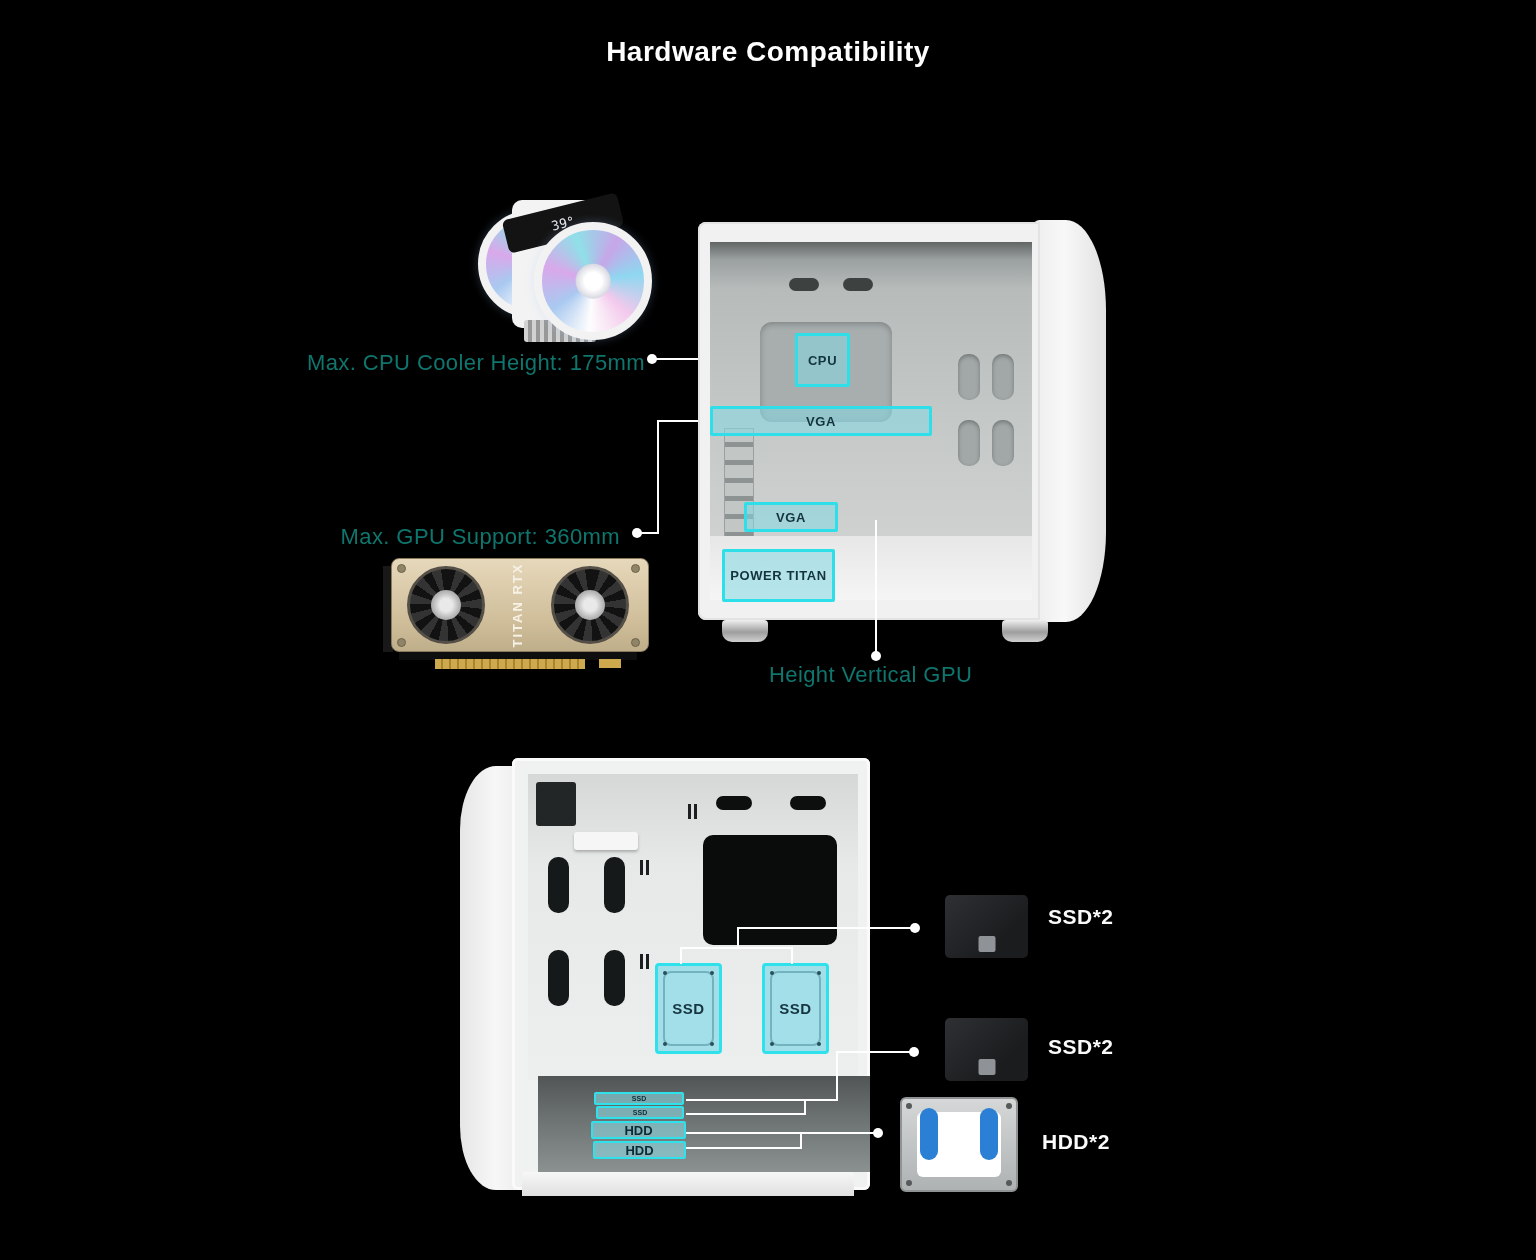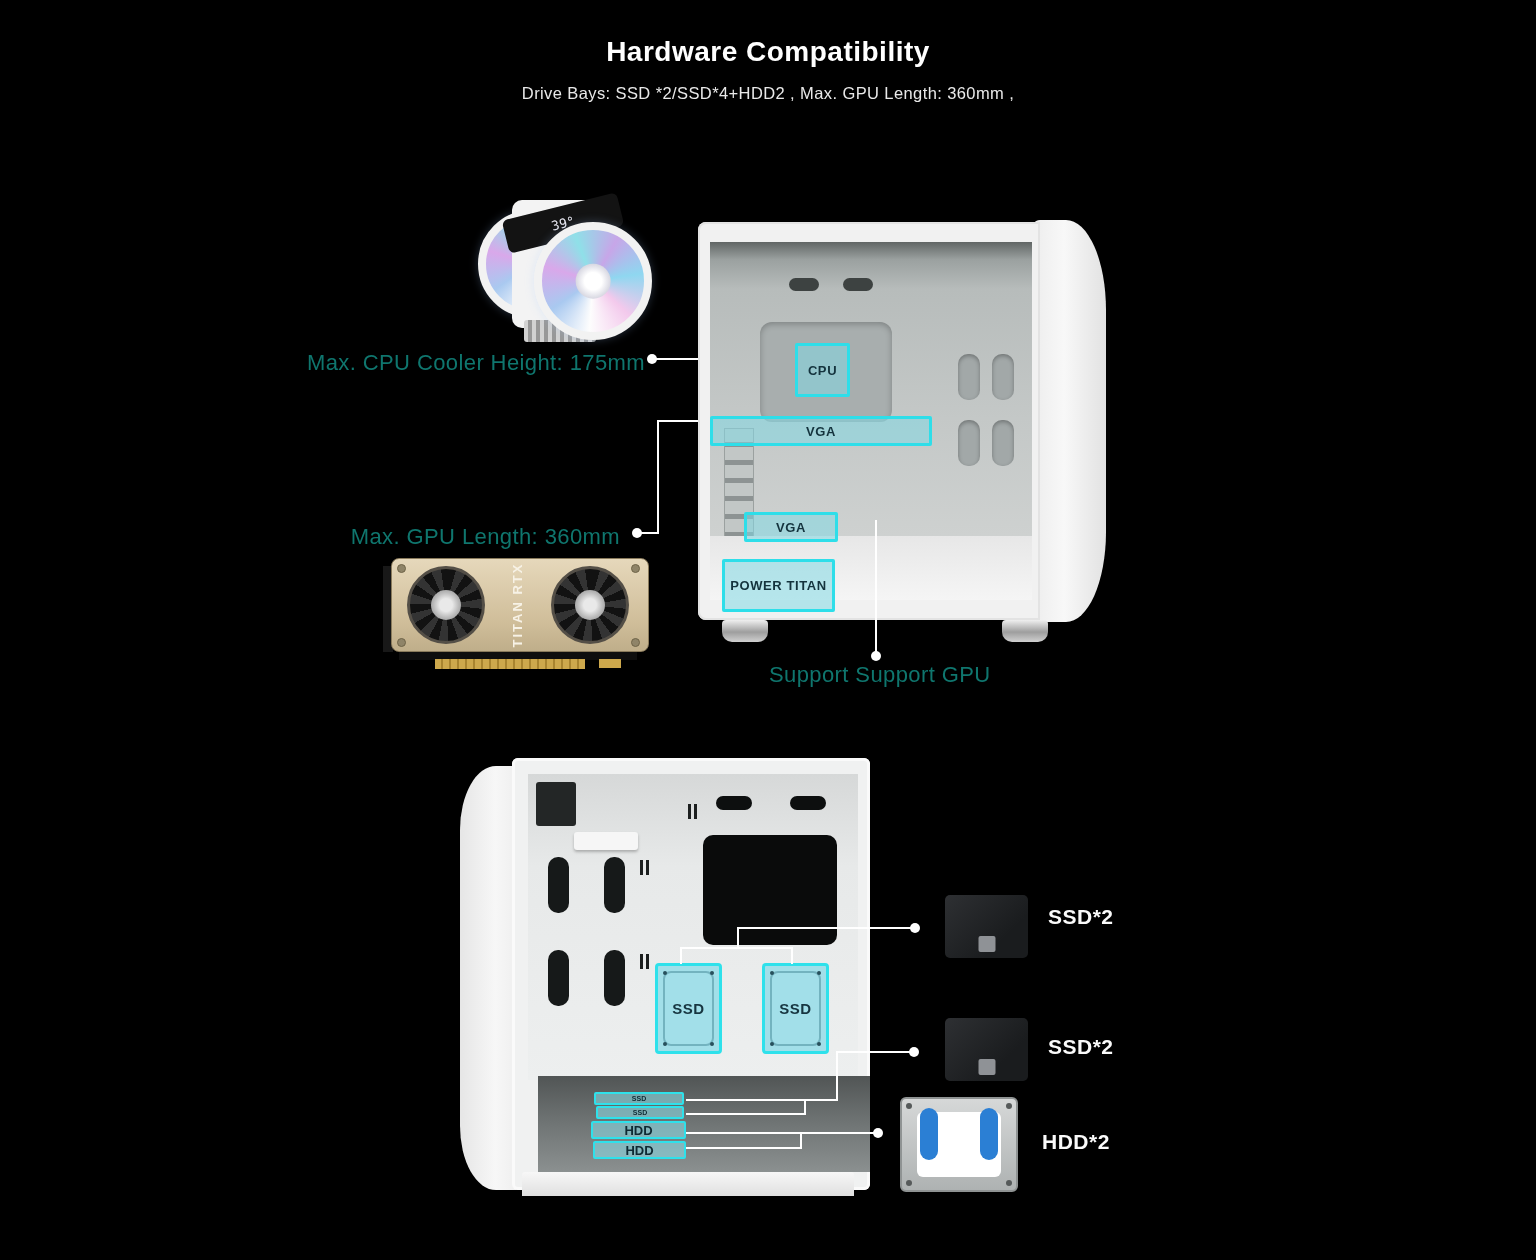--- a/index.html
+++ b/index.html
@@ -12,21 +12,21 @@
   .sub1{top:84px;} .sub2{top:110px;}
   
   .callout-label{font-size:22px;color:#0f766e;letter-spacing:.4px;white-space:nowrap;}
   .right-label{font-size:21px;font-weight:600;color:#fafafa;letter-spacing:.5px;}
   
   .line{position:absolute;background:#fff;}
   .dot{position:absolute;width:10px;height:10px;border-radius:50%;background:#fff;transform:translate(-50%,-50%);}
   
   .cyanbox{position:absolute;box-sizing:border-box;border:3px solid #2EDEE9;background:rgba(130,216,228,.55);
            display:flex;align-items:center;justify-content:center;color:#14333d;font-weight:700;
-           letter-spacing:.6px;border-radius:2px;margin-top:10px;}
+           letter-spacing:.6px;border-radius:2px;}
   
   .tc-front{position:absolute;left:332px;top:0;width:76px;height:402px;
             background:linear-gradient(90deg,#ececec,#f8f8f8 45%,#e2e2e2);
             border-radius:10px 40px 40px 10px / 14px 90px 90px 14px;}
   .tc-body{position:absolute;left:0;top:2px;width:342px;height:398px;background:#f1f1f1;
            border-radius:8px 0 0 8px;box-shadow:inset 0 0 0 2px #e3e3e3;}
   .tc-interior{position:absolute;left:12px;top:22px;width:322px;height:294px;overflow:hidden;
                background:linear-gradient(180deg,#616665 0%,#9ba1a0 6%,#b7bcbb 16%,#c4c8c7 60%,#ced1d0 100%);}
   .tc-recess{position:absolute;left:50px;top:80px;width:132px;height:100px;background:#a8aeae;
              border-radius:12px;box-shadow:inset 0 2px 6px rgba(0,0,0,.25);}
@@ -103,41 +103,40 @@
   .hdd-img .label{position:absolute;left:15px;top:13px;right:15px;bottom:13px;background:#fff;border-radius:6px;}
   .hdd-img .blue{position:absolute;top:9px;width:18px;height:52px;background:#2b7fd4;border-radius:9px;}
   .hdd-screw{position:absolute;width:6px;height:6px;border-radius:50%;background:#565a5a;}
 </style>
 </head>
 <body>
 
 <div class="canvas">
 
   <div class="abs title">Hardware Compatibility</div>
-  <div class="abs subtitle sub1">Drive Bays: SSD *2/SSD*4+HDD2 ,   Max. GPU Length: 360mm ,</div>
 
   <div class="abs" style="left:478px;top:190px;width:180px;height:160px;">
     <div class="rgbfan" style="left:0;top:20px;width:108px;height:108px;">
         <div class="hub"></div>
       </div>
     <div class="cooler-body"></div>
     <div class="cooler-sink"></div>
     <div class="cooler-screen">
         <span>39°</span>
       </div>
     <div class="rgbfan" style="left:56px;top:32px;width:118px;height:118px;">
         <div class="hub"></div>
       </div>
   </div>
 
   <div class="abs callout-label" style="right:891px;top:350px;">Max. CPU Cooler Height: 175mm</div>
   <div class="line" style="left:652px;top:358px;width:143px;height:2px;"></div>
   <div class="dot" style="left:652px;top:359px;"></div>
 
-  <div class="abs callout-label" style="right:916px;top:524px;">Max. GPU Length: 360mm</div>
+  <div class="abs callout-label" style="right:916px;top:524px;">Max. GPU Support: 360mm</div>
   <div class="line" style="left:637px;top:532px;width:22px;height:2px;"></div>
   <div class="line" style="left:657px;top:420px;width:2px;height:114px;"></div>
   <div class="line" style="left:657px;top:420px;width:55px;height:2px;"></div>
   <div class="dot" style="left:637px;top:533px;"></div>
 
   <div class="abs" style="left:698px;top:220px;width:410px;height:428px;">
     <div class="tc-front"></div>
     <div class="tc-body"></div>
     <div class="tc-interior">
       <div class="tc-recess"></div>
@@ -181,21 +180,21 @@
     <div class="gpu-screw" style="left:248px;top:8px;"></div>
     <div class="gpu-screw" style="left:14px;top:82px;"></div>
     <div class="gpu-screw" style="left:248px;top:82px;"></div>
     <div class="gpu-pcb"></div>
     <div class="gpu-fingers"></div>
     <div class="gpu-block"></div>
   </div>
 
   <div class="line" style="left:875px;top:520px;width:2px;height:136px;"></div>
   <div class="dot" style="left:876px;top:656px;"></div>
-  <div class="abs callout-label" style="left:769px;top:662px;">Support Support GPU</div>
+  <div class="abs callout-label" style="left:769px;top:662px;">Height Vertical GPU</div>
 
   <div class="abs" style="left:460px;top:758px;width:412px;height:470px;">
     <div class="bc-front"></div>
     <div class="bc-body"></div>
     <div class="bc-interior">
       <div class="bc-io"></div>
       <div class="bc-latch"></div>
       <div class="bc-black"></div>
       <div class="bc-oval" style="left:188px;top:22px;"></div>
       <div class="bc-oval" style="left:262px;top:22px;"></div>

